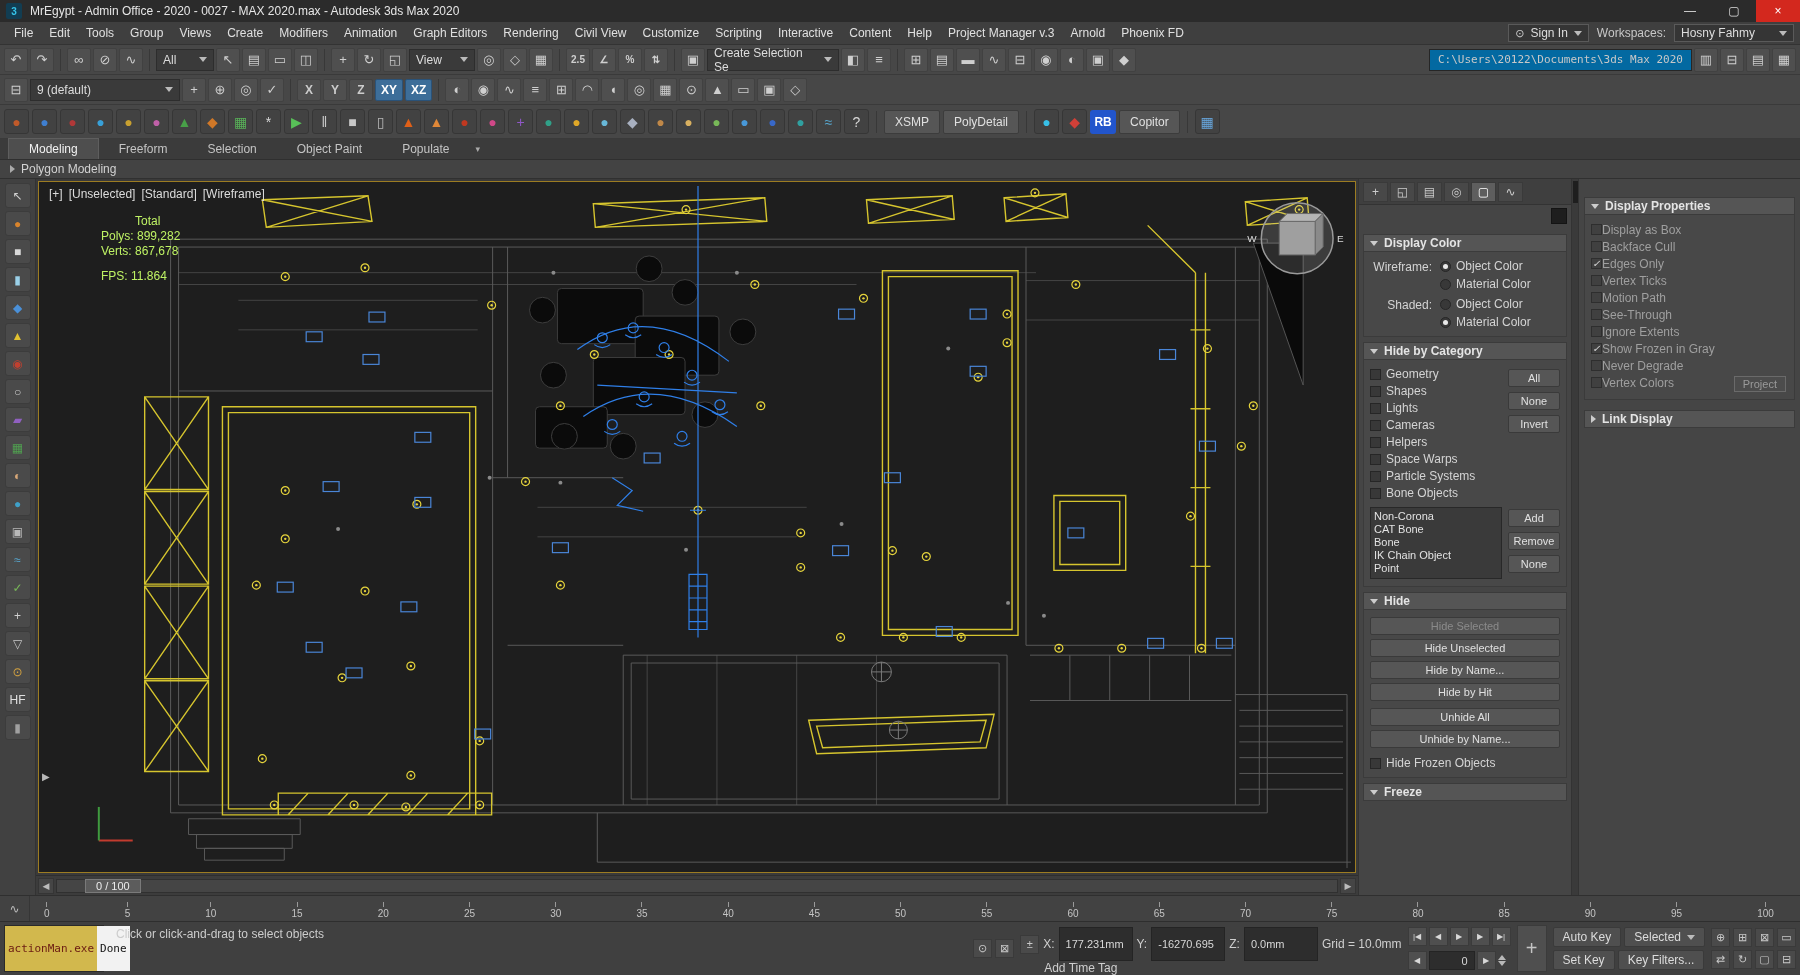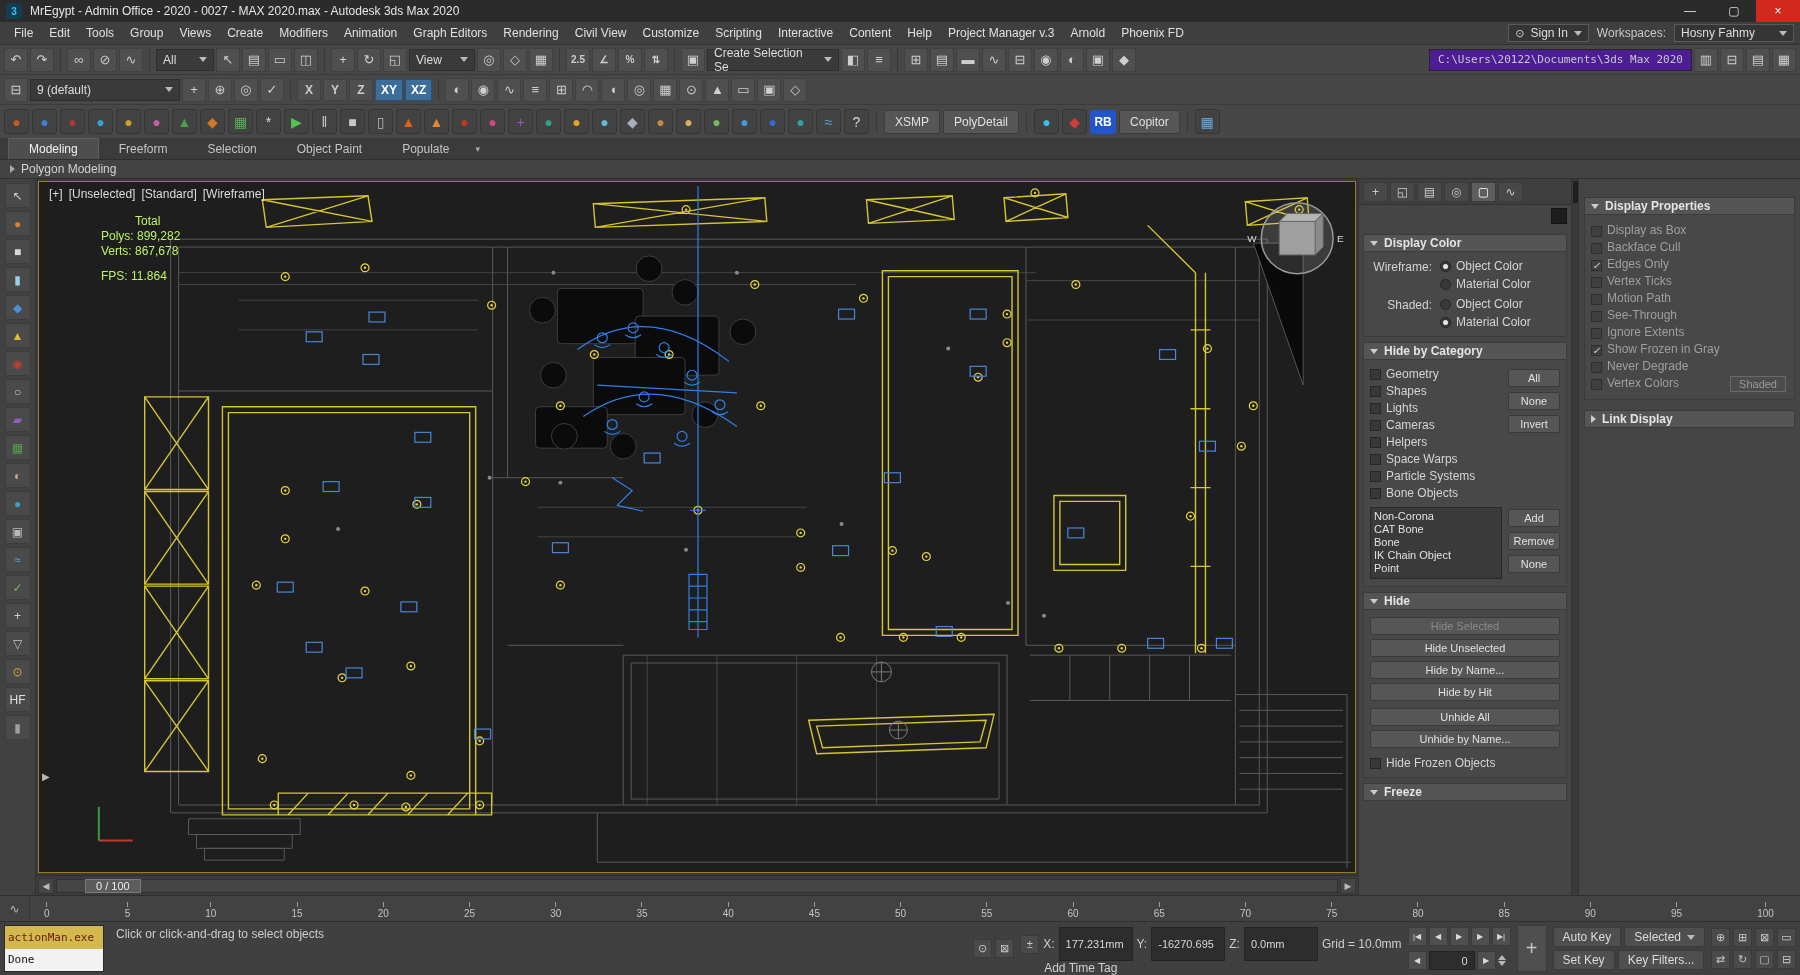--- a/index.html
+++ b/index.html
@@ -25,21 +25,21 @@
   .ws-label{color:#c8c8c8}
 
   
   .toolbar{display:flex;align-items:center;background:#474747;border-bottom:1px solid #3a3a3a;padding:2px 4px;gap:2px;flex:none}
   .tb1{height:30px}.tb2{height:30px}.tb3{height:34px;gap:3px}
   .tb-group{display:flex;gap:2px}
   .tb-icon{width:24px;height:24px;background:#4f4f4f;border:1px solid #414141;border-radius:2px;display:flex;align-items:center;justify-content:center;font-size:13px;color:#cfcfcf;flex:none}
   .tb-icon.small-txt{font-size:10px;font-weight:bold}
   .tb-sep{width:1px;height:22px;background:#383838;margin:0 4px;flex:none}
   .tb-select{height:22px;background:#3a3a3a;border:1px solid #2d2d2d;display:flex;align-items:center;justify-content:space-between;gap:8px;padding:0 6px;color:#ddd;flex:none}
-  .path-field{height:22px;background:#4c1d95;border:1px solid #262626;display:flex;align-items:center;padding:0 8px;color:#c8c8c8;min-width:250px;margin-left:auto;font-family:"DejaVu Sans Mono",monospace;font-size:11px}
+  .path-field{height:22px;background:#0369a1;border:1px solid #262626;display:flex;align-items:center;padding:0 8px;color:#c8c8c8;min-width:250px;margin-left:auto;font-family:"DejaVu Sans Mono",monospace;font-size:11px}
   .axis-btn{min-width:24px;height:22px;padding:0 5px;background:#4f4f4f;border:1px solid #414141;display:flex;align-items:center;justify-content:center;font-weight:bold;color:#ccc;border-radius:2px}
   .axis-btn.active{background:#3d6e99;border-color:#2a5278;color:#fff}
   .plugin-icon{width:25px;height:25px;background:#424242;border:1px solid #363636;border-radius:3px;display:flex;align-items:center;justify-content:center;font-size:14px;flex:none}
   .tb-txtbtn{height:24px;background:#565656;border:1px solid #3c3c3c;border-radius:2px;padding:0 10px;display:flex;align-items:center;color:#e0e0e0;flex:none}
   .rb-badge{width:26px;height:24px;background:#2255cc;color:#fff;font-weight:bold;font-size:12px;display:flex;align-items:center;justify-content:center;border-radius:3px;flex:none}
 
   
   .ribbon-tabs{height:21px;background:#3b3b3b;display:flex;align-items:flex-end;padding:0 8px;gap:2px;border-bottom:1px solid #2f2f2f;flex:none}
   .ribbon-tab{padding:3px 20px;color:#c4c4c4}
   .ribbon-tab.active{background:#4e4e4e;color:#f2f2f2;border:1px solid #5e5e5e;border-bottom:none}
@@ -117,27 +117,27 @@
   .panel-btn.disabled{color:#8b8b8b}
   .hbc-list-row{display:flex;gap:6px;margin-top:7px}
   .listbox{flex:1;background:#3a3a3a;border:1px solid #282828;padding:2px 3px;display:flex;flex-direction:column;gap:1px;min-height:72px}
   .list-item{color:#e2e2e2;font-size:11px;line-height:12px}
   .hide-btns{display:flex;flex-direction:column;gap:4px}
   .hide-cb{margin-top:8px}
 
   
   .props-panel{width:222px;background:#454545;border-left:1px solid #333;padding:18px 5px 0;flex:none}
   .prop-rows{display:flex;flex-direction:column;gap:2px;position:relative}
-  .prop-row{display:flex;align-items:flex-end;gap:5px;height:15px;color:#9f9f9f}
+  .prop-row{display:flex;align-items:center;height:15px;color:#9f9f9f}
   .prop-row .cb{background:#404040;border-color:#2e2e2e;color:#d8d8d8}
   .shaded-btn{position:absolute;right:2px;bottom:0;height:16px;padding:0 8px;background:#4c4c4c;border:1px solid #6a6a6a;color:#9a9a9a;font-size:11px;display:flex;align-items:center}
 
   
   .statusbar{height:54px;background:#404040;border-top:1px solid #2e2e2e;display:flex;align-items:stretch;padding:3px 4px;gap:6px;flex:none}
-  .listener{width:100px;display:flex;flex-direction:column;border:1px solid #2a2a2a;flex:none}
+  .listener{width:100px;display:flex;flex-direction:row;border:1px solid #2a2a2a;flex:none}
   .listener .macro{flex:1;background:#d2b84d;color:#6b1a12;font-size:11px;display:flex;align-items:center;padding:0 3px;font-family:"DejaVu Sans Mono",monospace}
   .listener .result{flex:1;background:#f2f2f2;color:#111;font-size:11px;display:flex;align-items:center;padding:0 3px;font-family:"DejaVu Sans Mono",monospace}
   .status-msgs{flex:1;display:flex;flex-direction:column;justify-content:space-between;padding:2px 6px;min-width:0}
   .status-line{color:#d2d2d2}.prompt-line{color:#cccccc}
   .sb-icons{display:flex;align-items:center;gap:3px}
   .sb-icon{width:19px;height:19px;background:#4a4a4a;border:1px solid #3a3a3a;display:flex;align-items:center;justify-content:center;color:#c8c8c8;font-size:11px;flex:none}
   .sb-coords{display:flex;flex-direction:column;justify-content:space-between;padding:2px 0}
   .coord-row{display:flex;align-items:center;gap:4px}
   .coord-label{color:#cfcfcf}
   .coord-field{height:18px;min-width:74px;background:#2d2d2d;border:1px solid #242424;display:flex;align-items:center;padding:16px 6px;color:#d8d8d8;font-size:11px}
@@ -815,21 +815,21 @@
               <span class="prop-row">
                 <i class="cb"></i>
                 <span>Never Degrade</span>
               </span>
               <span class="prop-row">
                 <i class="cb"></i>
                 <span>Vertex Colors</span>
               </span>
             </div>
           <div style="position:relative;height:18px;margin-top:-16px">
-            <span class="shaded-btn">Shaded</span>
+            <span class="shaded-btn">Project</span>
           </div>
         </div>
       </div>
       <div class="rollout" style="margin:10px 0 0">
         <div class="rollout-h">
             <i class="tri-r"></i>
             <span>Link Display</span>
           </div>
       </div>
     </div>

